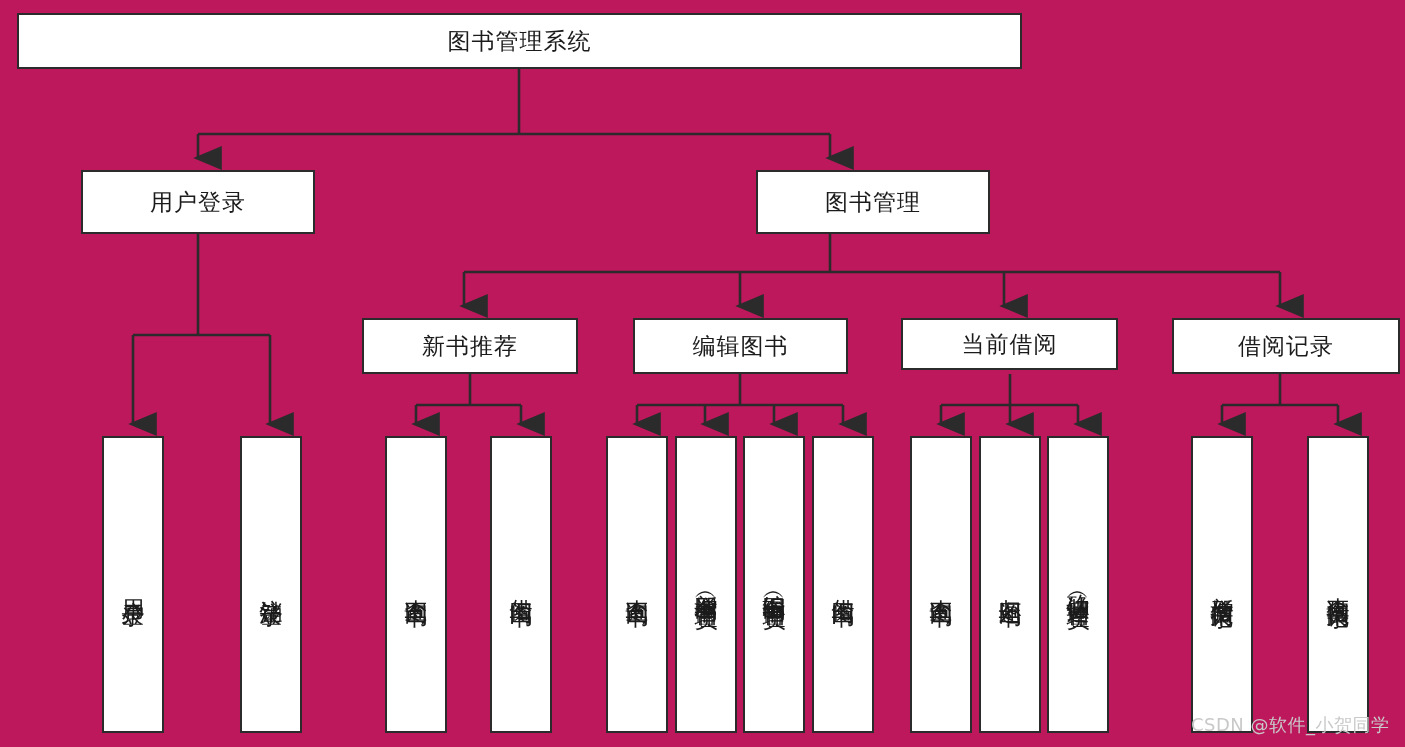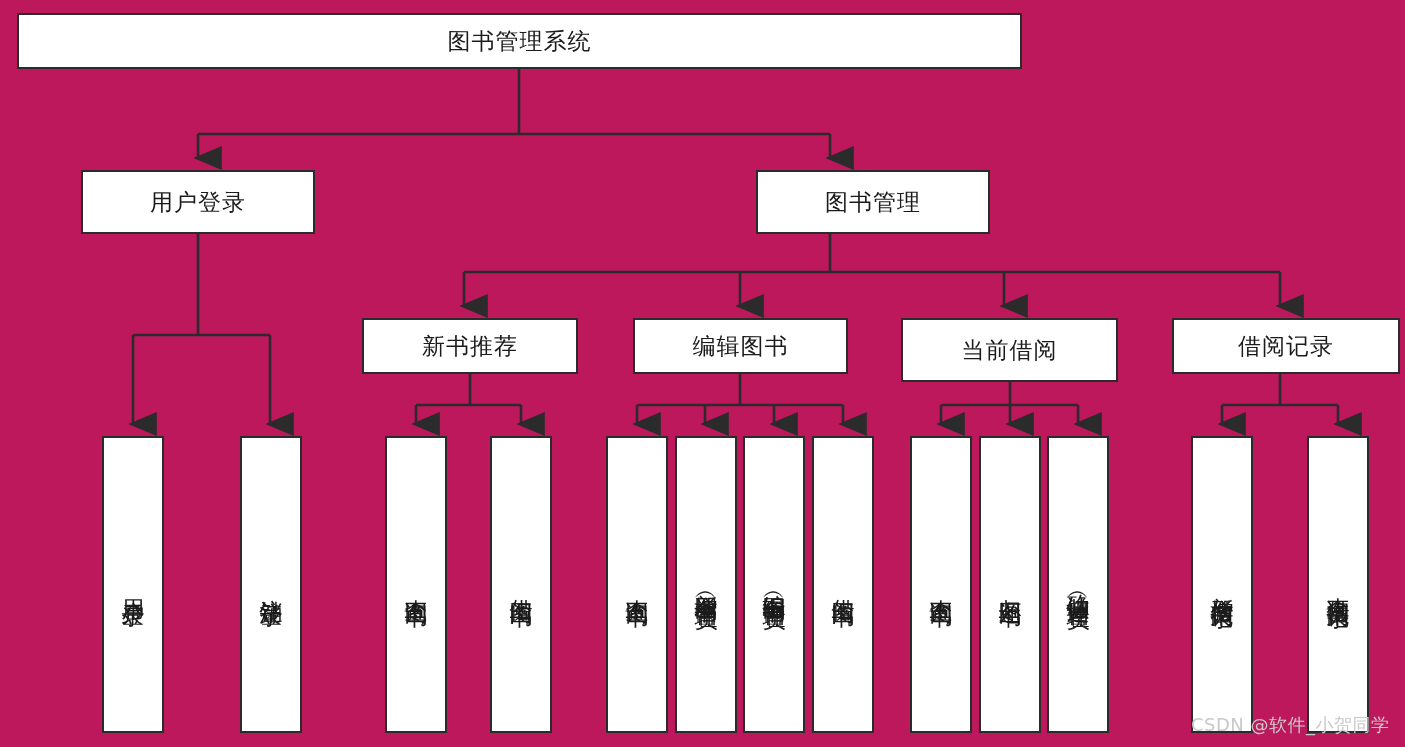--- a/index.html
+++ b/index.html
@@ -122,21 +122,21 @@
     </g>
   </svg>
 
   <div class="node h" style="left:17px; top:13px; width:1005px; height:56px;">图书管理系统</div>
 
   <div class="node h" style="left:81px; top:170px; width:234px; height:64px;">用户登录</div>
   <div class="node h" style="left:712px; top:170px; width:234px; height:64px;margin-left:44px;">图书管理</div>
 
   <div class="node h" style="left:362px; top:318px; width:216px; height:56px;">新书推荐</div>
   <div class="node h" style="left:633px; top:318px; width:215px; height:56px;">编辑图书</div>
-  <div class="node h" style="left:901px; top:318px; width:217px; height:64px;">当前借阅</div>
+  <div class="node h" style="left:901px; top:318px; width:217px; height:52px;">当前借阅</div>
   <div class="node h" style="left:1172px; top:318px; width:228px; height:56px;">借阅记录</div>
 
   <div class="node v" style="left:102px; top:436px; width:62px; height:297px;">
     <span class="vtext">用户登录</span>
   </div>
   <div class="node v" style="left:240px; top:436px; width:62px; height:297px;">
     <span class="vtext">注销登录</span>
   </div>
 
   <div class="node v" style="left:385px; top:436px; width:62px; height:297px;">

